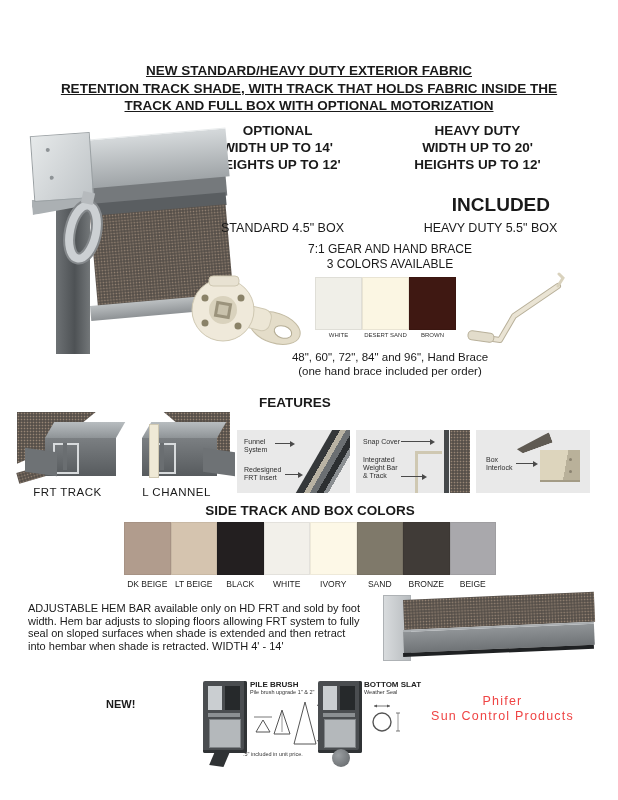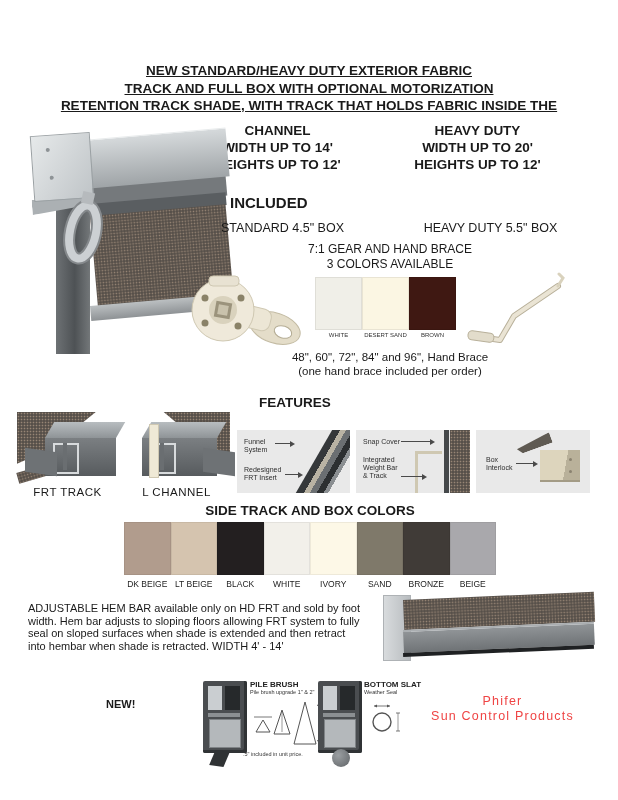--- a/index.html
+++ b/index.html
@@ -3,21 +3,21 @@
 <meta charset="utf-8">
 <style>
   html,body{margin:0;padding:0;background:#888;}
   .page{position:relative;width:618px;height:800px;background:#ffffff;margin:0 auto;
         font-family:"Liberation Sans",sans-serif;color:#1a1a1a;overflow:hidden;}
   .abs{position:absolute;}
 
   
   .title{top:62px;left:0;width:618px;font-size:13.5px;line-height:17.5px;font-weight:bold;text-align:center;text-decoration:underline;}
   .speccol{top:122px;width:195px;font-size:13.5px;line-height:17px;font-weight:bold;text-align:center;}
-  .h-included{top:194px;left:230px;width:320px;font-size:15px;font-weight:bold;text-align:left;}
+  .h-included{top:194px;left:230px;width:320px;font-size:19px;font-weight:bold;text-align:right;}
   .boxlabel{top:221px;width:165px;font-size:12.5px;text-align:center;}
   .gearhead{top:242px;left:230px;width:320px;font-size:12px;line-height:15px;text-align:center;}
   .bracenote{top:350px;left:235px;width:310px;font-size:11.5px;line-height:14px;text-align:center;}
   .h-features{top:395px;left:145px;width:300px;font-size:13.5px;font-weight:bold;text-align:center;}
   .tracklabel{top:486px;font-size:11.5px;text-align:center;letter-spacing:.5px;}
   .h-sidecolors{top:503px;left:160px;width:300px;font-size:13.5px;font-weight:bold;text-align:center;}
   .hemtext{top:602px;left:28px;width:360px;font-size:11px;line-height:12.5px;}
   .newlabel{top:698px;left:106px;font-size:11px;font-weight:bold;}
   .brand{top:694px;left:425px;width:155px;font-size:12.5px;line-height:15px;text-align:center;letter-spacing:1.2px;color:#ef4444;}
 
@@ -112,26 +112,26 @@
   .pb-sub{font-size:5.5px;color:#333;}
   .pb-note{font-size:5.5px;color:#333;}
 </style>
 </head>
 <body>
 
 <div class="page">
 
   <div class="abs title">
     <div>NEW STANDARD/HEAVY DUTY EXTERIOR FABRIC</div>
+    <div>RETENTION TRACK SHADE, WITH TRACK THAT HOLDS FABRIC INSIDE THE</div>
     <div>TRACK AND FULL BOX WITH OPTIONAL MOTORIZATION</div>
-    <div>RETENTION TRACK SHADE, WITH TRACK THAT HOLDS FABRIC INSIDE THE</div>
   </div>
 
   <div class="abs speccol" style="left:180px;">
-    <div>CHANNEL</div>
+    <div>OPTIONAL</div>
     <div>WIDTH UP TO 14'</div>
     <div>HEIGHTS UP TO 12'</div>
   </div>
   <div class="abs speccol" style="left:380px;">
     <div>HEAVY DUTY</div>
     <div>WIDTH UP TO 20'</div>
     <div>HEIGHTS UP TO 12'</div>
   </div>
 
   <div class="abs render">

